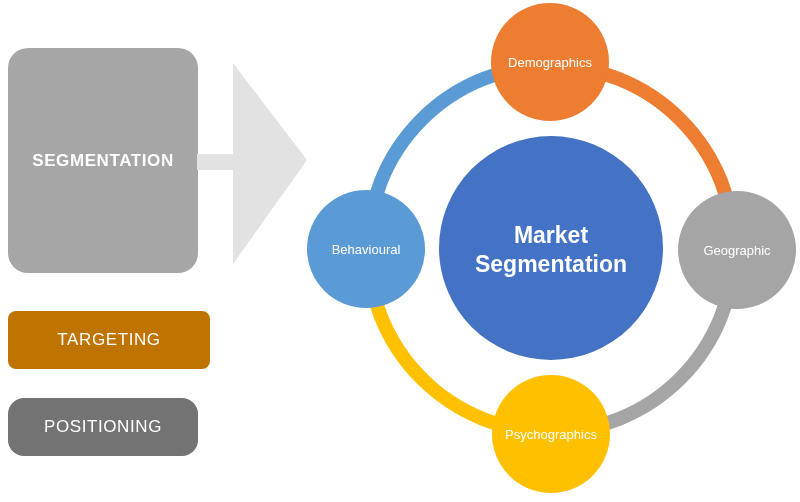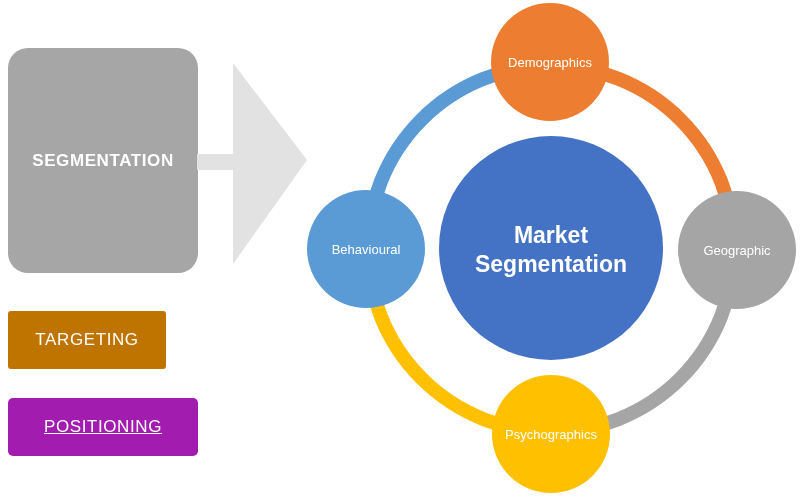--- a/index.html
+++ b/index.html
@@ -39,38 +39,37 @@
     height: 225px;
     background: #a6a6a6;
     border-radius: 20px;
     font-size: 17px;
     font-weight: bold;
   }
 
   #targeting-box {
     left: 8px;
     top: 311px;
-    width: 158px;
+    width: 202px;
     height: 58px;
     background: #bf7400;
-    border-radius: 3px;
+    border-radius: 8px;
     font-size: 17px;
     font-weight: normal;
   }
 
   #positioning-box {
     left: 8px;
     top: 398px;
     width: 190px;
     height: 58px;
-    background: #a21caf;
-    border-radius: 5px;
+    background: #737373;
+    border-radius: 16px;
     font-size: 17px;
     font-weight: normal;
-    text-decoration: underline;
   }
 
   
   #arrow-svg {
     position: absolute;
     left: 195px;
     top: 28px;
     width: 120px;
     height: 265px;
   }

